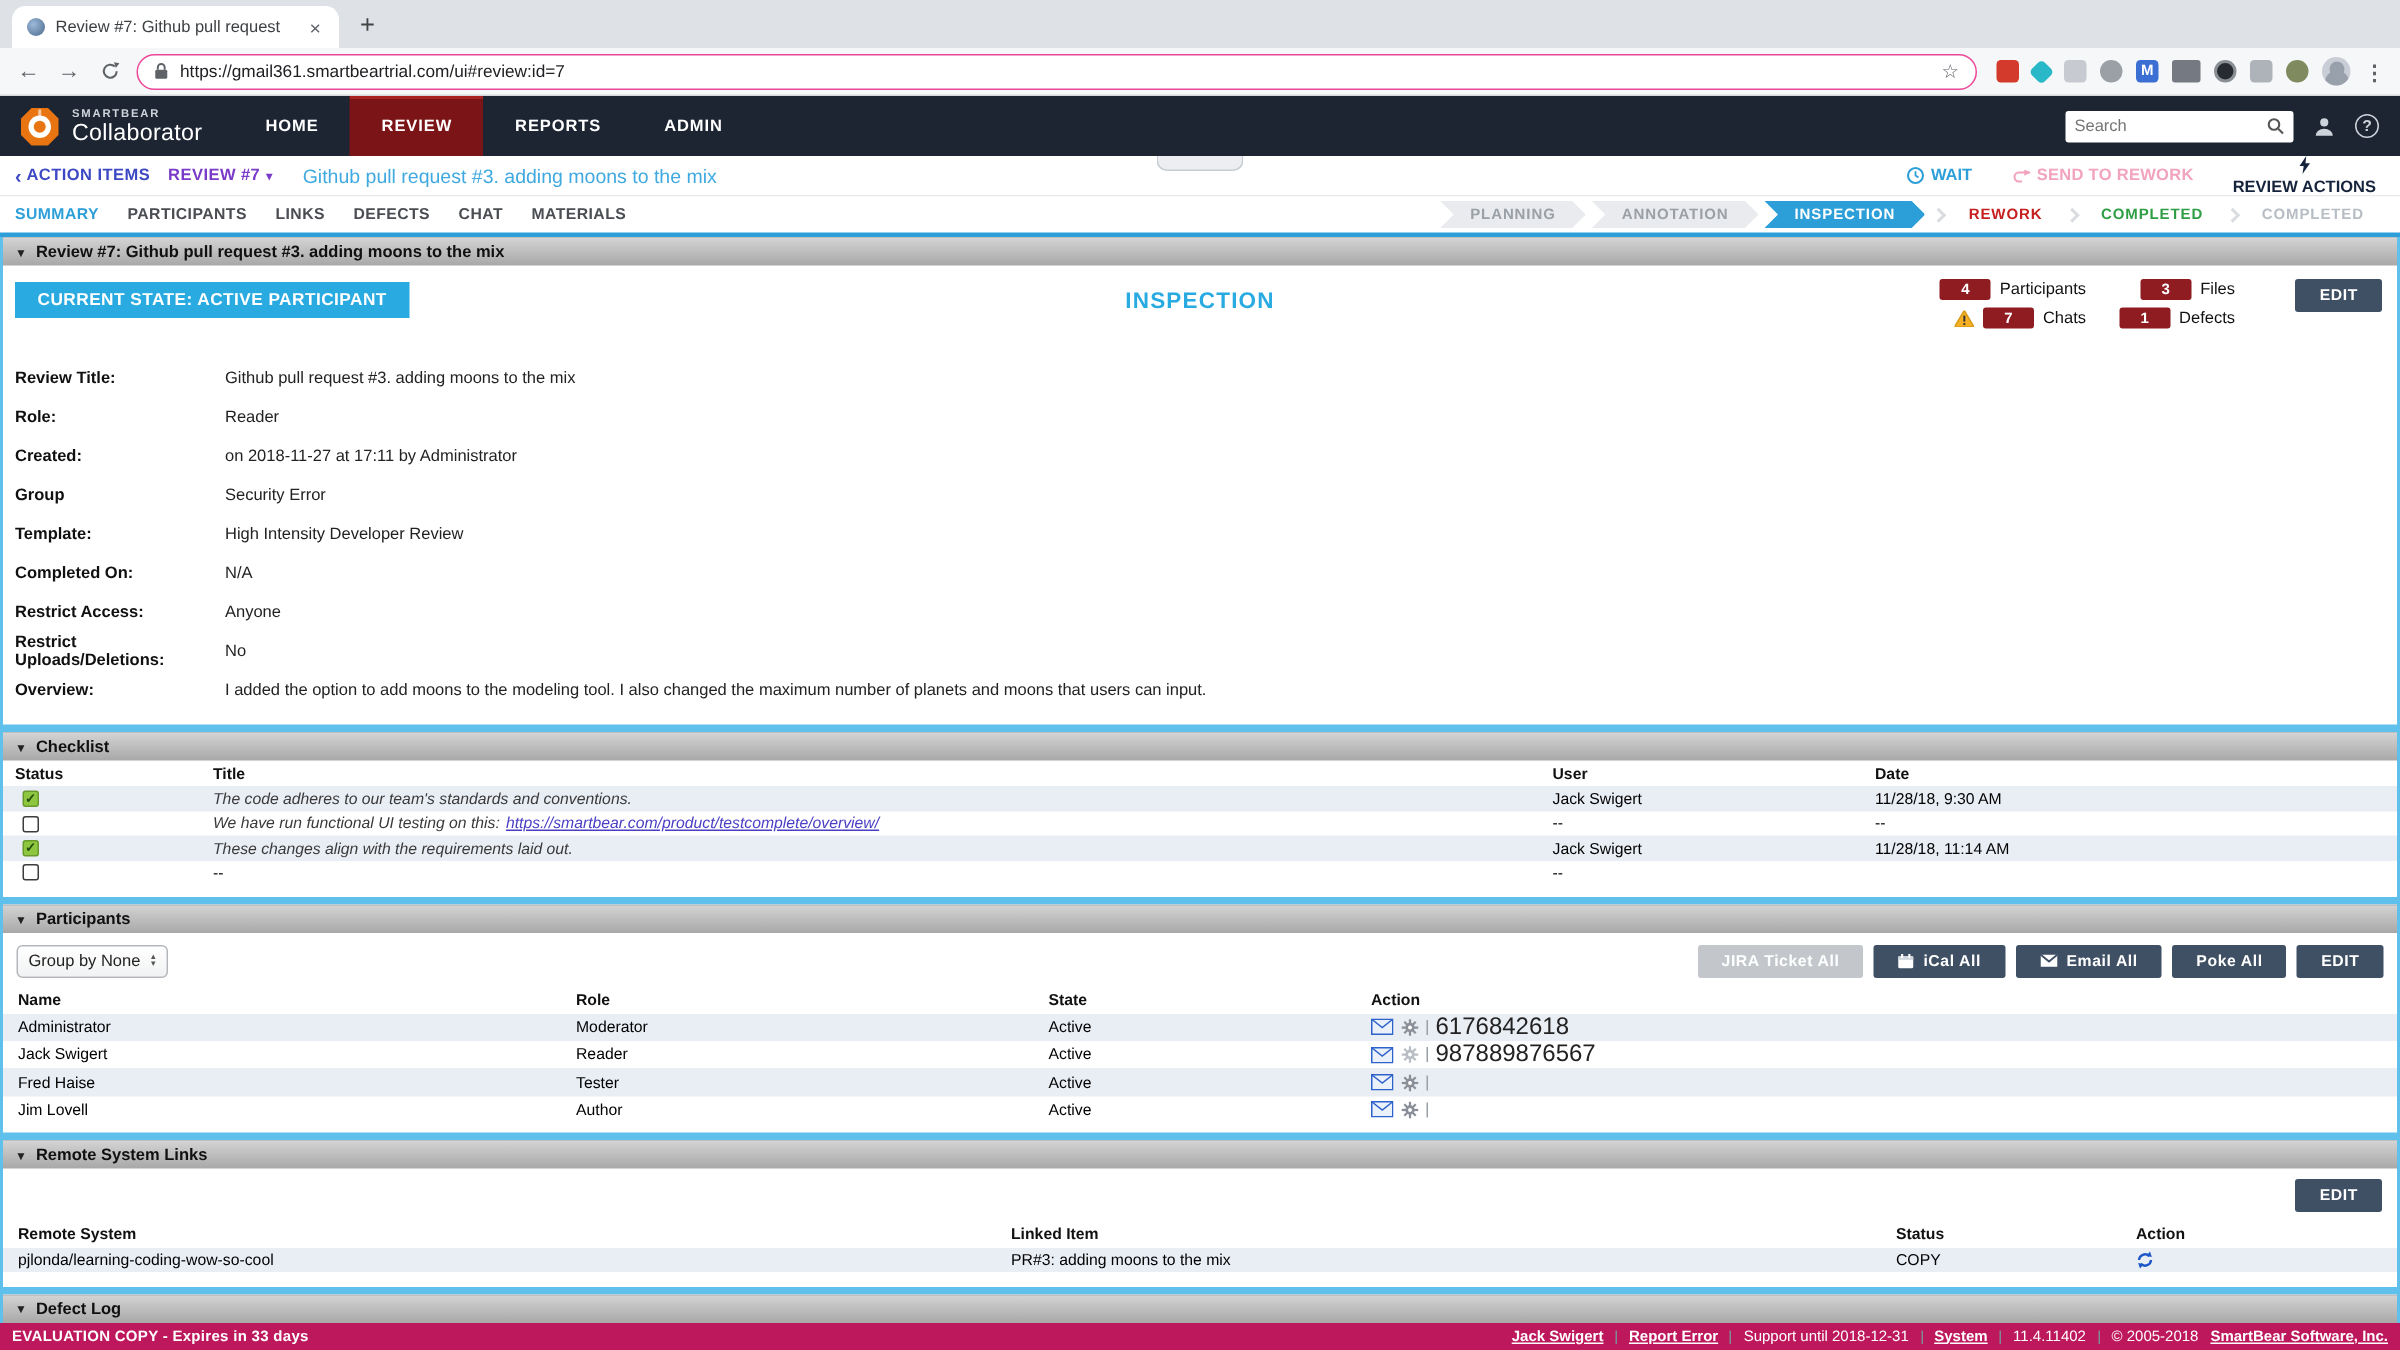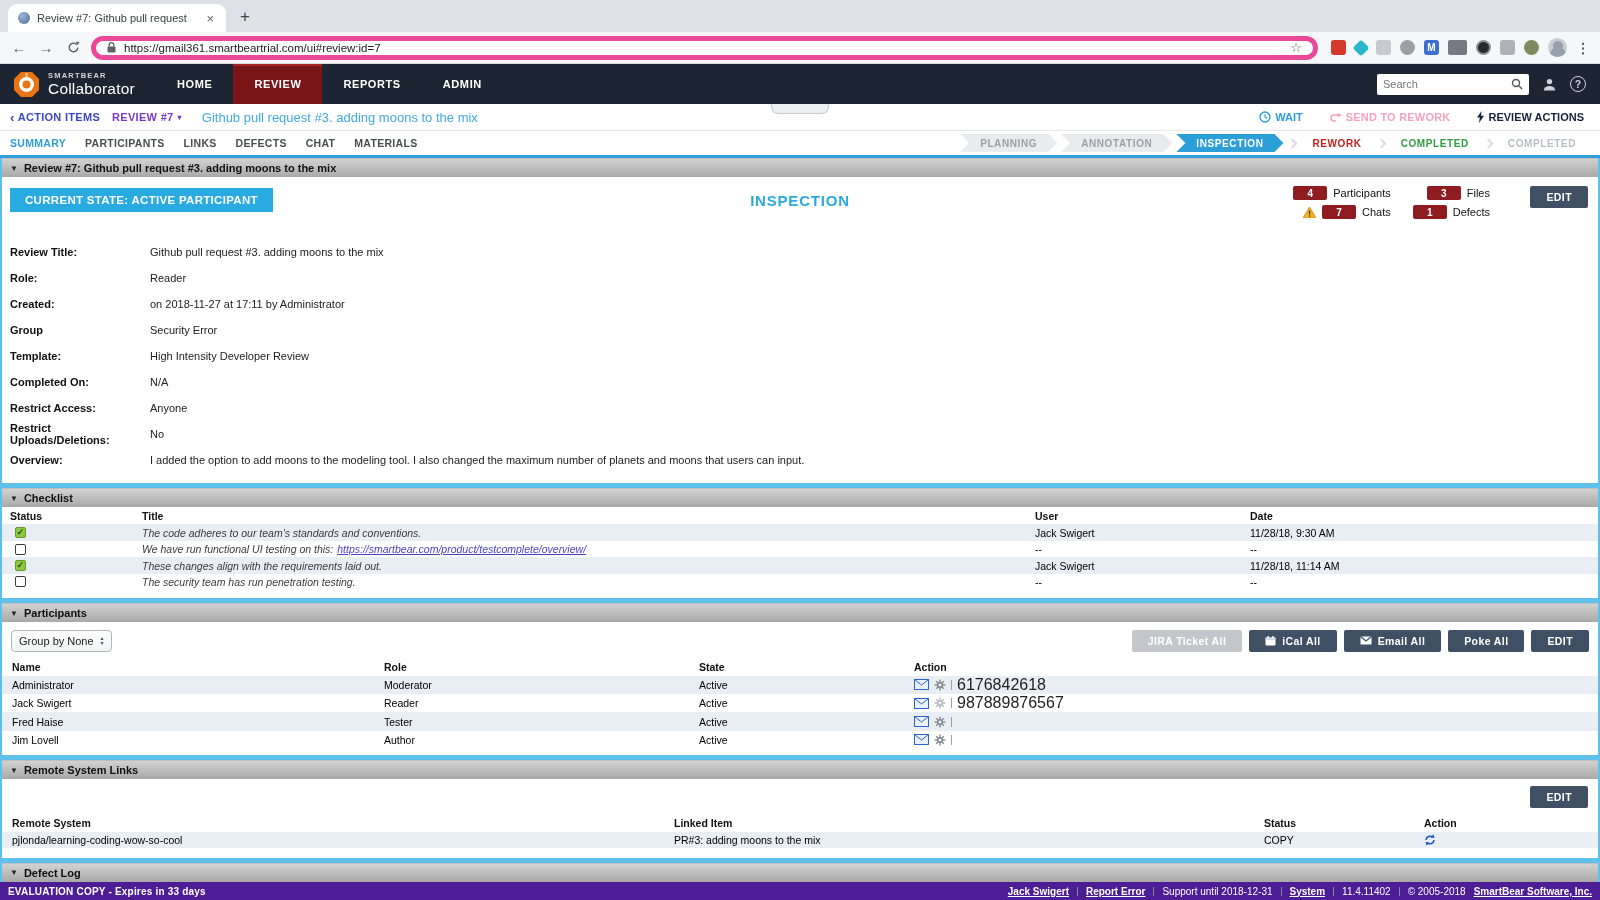--- a/index.html
+++ b/index.html
@@ -9,21 +9,21 @@
   
   .tabbar{height:32px;background:#dee1e6;display:flex;align-items:flex-end;padding-left:8px;flex:none;}
   .btab{height:28px;width:218px;background:#fff;border-radius:9px 9px 0 0;display:flex;align-items:center;gap:7px;padding:0 10px;font-size:11px;color:#3c4043;}
   .favicon{width:12px;height:12px;border-radius:50%;background:radial-gradient(circle at 35% 35%,#9db9d8,#49688c);flex:none;}
   .btab-title{white-space:nowrap;overflow:hidden;text-overflow:ellipsis;flex:1;}
   .btab-close{color:#5f6368;font-size:13px;padding:0 2px;}
   .newtab{color:#444;font-size:17px;margin:0 0 5px 14px;}
 
   .urlbar{height:32px;background:#f6f7f8;border-bottom:1px solid #d6d9dc;display:flex;align-items:center;padding:0 10px;gap:9px;flex:none;}
   .navic{color:#5f6368;font-size:15px;width:18px;text-align:center;line-height:1;}
-  .omnibox{flex:1;height:24px;background:#fff;border:5px solid #ec4899;border-radius:13px;display:flex;align-items:center;gap:8px;padding:0 11px;font-size:11.5px;color:#202124;min-width:0;}
+  .omnibox{flex:1;height:24px;background:#fff;border:1px solid #ec4899;border-radius:13px;display:flex;align-items:center;gap:8px;padding:0 11px;font-size:11.5px;color:#202124;min-width:0;}
   .omni-url{flex:1;white-space:nowrap;overflow:hidden;}
   .star{color:#5f6368;font-size:13px;}
   .extrow{display:flex;align-items:center;gap:9px;flex:none;padding-left:4px;}
   .ext{width:15px;height:15px;border-radius:3px;flex:none;}
   .ext.e1{background:#d33a2c;} .ext.e2{background:#28b8c8;transform:rotate(45deg);width:12px;height:12px;}
   .ext.e3{background:#c7cbd1;} .ext.e4{background:#9aa0a6;border-radius:50%;}
   .ext.e5{background:#3b6fd4;color:#fff;font-size:10px;font-weight:bold;text-align:center;line-height:15px;}
   .ext.e6{background:#757a82;width:19px;border-radius:2px;} .ext.e7{background:#272b30;border-radius:50%;border:2px solid #8a8f96;}
   .ext.e8{background:#aeb3ba;} .ext.e9{background:#7f8b5e;border-radius:50%;}
   .avatar{width:19px;height:19px;border-radius:50%;background:#c9ced6;position:relative;overflow:hidden;flex:none;}
@@ -47,21 +47,21 @@
   
   .crumbbar{height:27px;background:#fff;border-bottom:1px solid #e6e8eb;display:flex;align-items:center;padding:0 10px;gap:12px;font-size:11px;flex:none;}
   .backlink{color:#3d49c4;font-weight:bold;display:flex;align-items:center;gap:3px;letter-spacing:.3px;}
   .chev{font-size:13px;line-height:1;}
   .revmenu{color:#7a3bc8;font-weight:bold;display:flex;align-items:center;gap:4px;letter-spacing:.3px;}
   .caret-sm{font-size:8px;color:#7a3bc8;}
   .crumb-title{color:#3fa9e0;font-size:13px;margin-left:8px;white-space:nowrap;}
   .crumb-right{margin-left:auto;display:flex;align-items:center;gap:26px;padding-right:6px;}
   .waitlink{color:#2d9fd8;font-weight:bold;display:flex;align-items:center;gap:4px;}
   .reworklink{color:#f2a3be;font-weight:bold;display:flex;align-items:center;gap:4px;letter-spacing:.2px;}
-  .actionslink{color:#16233c;font-weight:bold;display:flex;align-items:center;gap:3px;}
+  .actionslink{color:#16233c;font-weight:bold;display:flex;align-items:center;gap:3px;flex-direction:column;}
 
   
   .tabsrow{height:27px;background:#fff;border-bottom:3px solid #2d9fd8;display:flex;align-items:center;padding:0 10px;flex:none;}
   .vtab{font-size:10.5px;font-weight:bold;color:#4a4d52;margin-right:19px;letter-spacing:.3px;}
   .vtab.active{color:#2d9fd8;}
   .workflow{margin-left:auto;display:flex;align-items:center;gap:4px;padding-right:4px;}
   .wf{font-size:10px;font-weight:bold;letter-spacing:.6px;height:18px;display:flex;align-items:center;padding:0 18px;}
   .wf.arrow{clip-path:polygon(0 0,calc(100% - 9px) 0,100% 50%,calc(100% - 9px) 100%,0 100%,9px 50%);padding:0 20px;}
   .wf.grey{background:#e9ebee;color:#9aa0a6;}
   .wf.blue{background:#2d9fd8;color:#fff;}
@@ -115,21 +115,21 @@
   .vdiv{width:1px;height:10px;background:#9aa0a6;}
   .phone{font-size:16px;color:#222;}
   .par-pad{height:6px;flex:none;}
 
   
   .rem-editrow{height:36px;display:flex;align-items:center;justify-content:flex-end;padding:0 10px;flex:none;}
   .rem-head,.rem-row{display:grid;grid-template-columns:662px 590px 160px 1fr;align-items:center;height:17px;font-size:10.5px;padding:0 10px;}
   .rem-pad{height:10px;flex:none;}
 
   
-  .footer{height:18px;background:#4c1d95;display:flex;align-items:center;padding:0 8px;color:#fff;font-size:10px;flex:none;gap:8px;}
+  .footer{height:18px;background:#be185d;display:flex;align-items:center;padding:0 8px;color:#fff;font-size:10px;flex:none;gap:8px;}
   .eval{font-weight:bold;letter-spacing:.2px;}
   .f-right{margin-left:auto;display:flex;align-items:center;gap:8px;}
   .f-item{white-space:nowrap;}
   .f-link{text-decoration:underline;font-weight:bold;}
   .f-sep{width:1px;height:9px;background:#7f8896;}
 
   .icon{display:inline-flex;align-items:center;justify-content:center;flex:none;}
 </style>
 </head>
 <body>
@@ -389,21 +389,20 @@
           <span class="cbx checked"></span>
         </span>
       <span class="chk-title">These changes align with the requirements laid out.</span>
       <span>Jack Swigert</span>
       <span>11/28/18, 11:14 AM</span>
     </div>
     <div class="chk-row">
       <span>
           <span class="cbx"></span>
         </span>
-      <span class="chk-title">The security team has run penetration testing.</span>
       <span>--</span>
       <span>--</span>
     </div>
     <div class="chk-pad"></div>
 
     <div class="rule"></div>
 
     <div class="sec-h">
       <span class="sec-caret">▼</span>
       <span>Participants</span>

